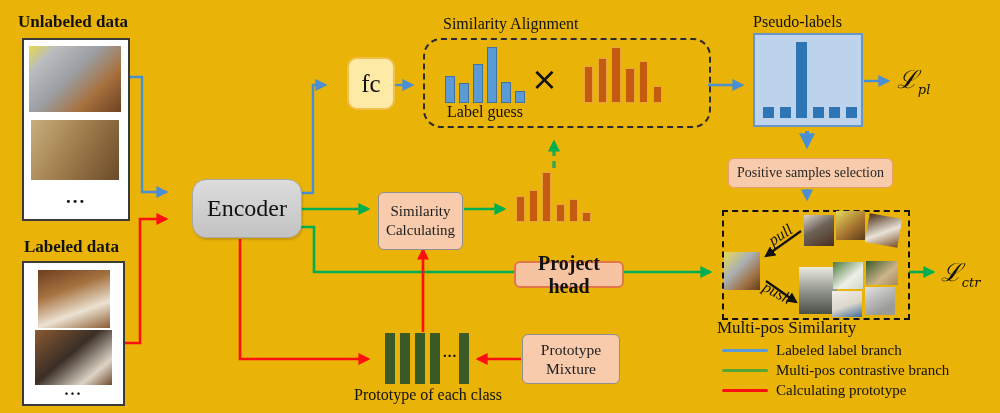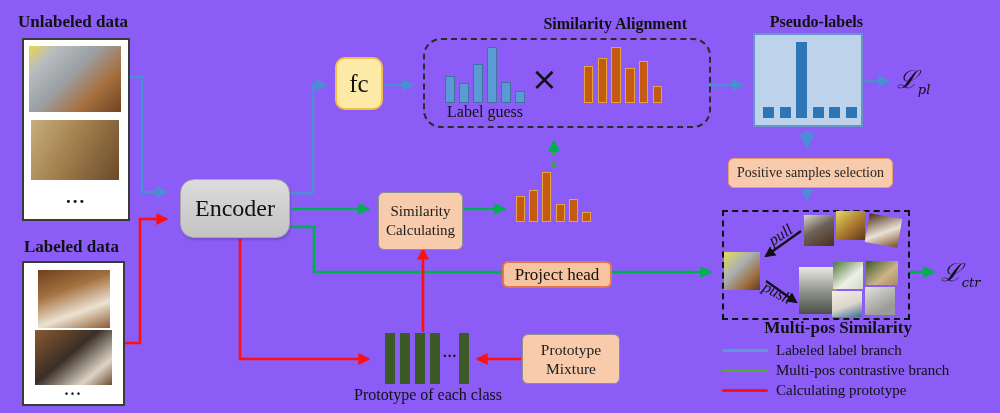--- a/index.html
+++ b/index.html
@@ -1,38 +1,38 @@
 <!DOCTYPE html>
 <html><head>
 <meta charset="utf-8">
 <style>
   html,body{margin:0;padding:0;background:#fff;}
-  #canvas{position:relative;width:1000px;height:413px;background:#8b5cf6;overflow:hidden;
+  #canvas{position:relative;width:1000px;height:413px;background:#eab308;overflow:hidden;
           font-family:"Liberation Serif","DejaVu Serif",serif;color:#111;}
   .abs{position:absolute;}
   .panel-title{font-weight:bold;font-size:17px;}
   .data-box{border:2px solid #3a3a3a;background:#fff;}
   .photo{display:block;}
   .dots{font-weight:bold;font-size:19px;letter-spacing:2px;text-align:center;}
-  .node{display:flex;align-items:center;justify-content:center;text-align:center;box-sizing:border-box;}
+  .node{display:flex;align-items:center;justify-content:center;text-align:center;box-sizing:border-box;margin-left:12px;}
   .encoder{background:linear-gradient(180deg,#dcdcdc,#c3c3c3);border:1px solid #a9a9a9;border-radius:14px;
            font-size:24px;box-shadow:1px 2px 2px rgba(0,0,0,.15);}
   .fc{background:#fdeaa6;border:2px solid #f3bf49;border-radius:10px;font-size:25px;}
   .dashed-round{border:2px dashed #2b2b2b;border-radius:18px;}
   .dashed-square{border:2px dashed #111;}
-  .sec-title{font-weight:bold;text-align:right;}
+  .sec-title{font-weight:normal;text-align:left;}
   .chart{display:flex;align-items:flex-end;justify-content:space-between;}
   .chart .bar{flex:0 0 auto;box-sizing:border-box;}
   .caption{text-align:center;}
   .pseudo-box{background:#bdd3ec;border:2px solid #6795c9;box-sizing:border-box;}
   .orange-box{background:#f8cbad;box-sizing:border-box;display:flex;flex-direction:column;
               align-items:center;justify-content:center;text-align:center;color:#262626;border-radius:6px;}
   .gray-border{border:1.5px solid #8f8f8f;}
   .orange-border{border:1.5px solid #e8a06a;}
-  .project-head{background:#f6c4a0;border:2px solid #e0764a;border-radius:6px;font-weight:400;font-size:17px;}
+  .project-head{background:#f6c4a0;border:2px solid #e0764a;border-radius:6px;font-weight:700;font-size:20px;}
   .loss{font-size:25px;font-style:italic;font-family:"DejaVu Serif","Liberation Serif",serif;}
   .loss sub{font-size:13px;font-style:italic;}
   .legend-row{display:flex;align-items:center;gap:8px;height:20px;}
   .legend-line{width:46px;height:3px;border-radius:2px;flex:0 0 auto;}
   .legend-label{font-size:15px;white-space:nowrap;}
   .proto-bar{background:#3c5a26;}
   .handwrite{font-style:italic;font-size:16px;}
   
   .ph-boxer{background:linear-gradient(135deg,#e8d84a 0%,#b9bdc0 18%,#9b9fa3 45%,#a7703d 72%,#6e4222 100%);}
   .ph-rabbit{background:linear-gradient(120deg,#c8ae7e 0%,#a3804e 45%,#6b4a2a 100%);}

